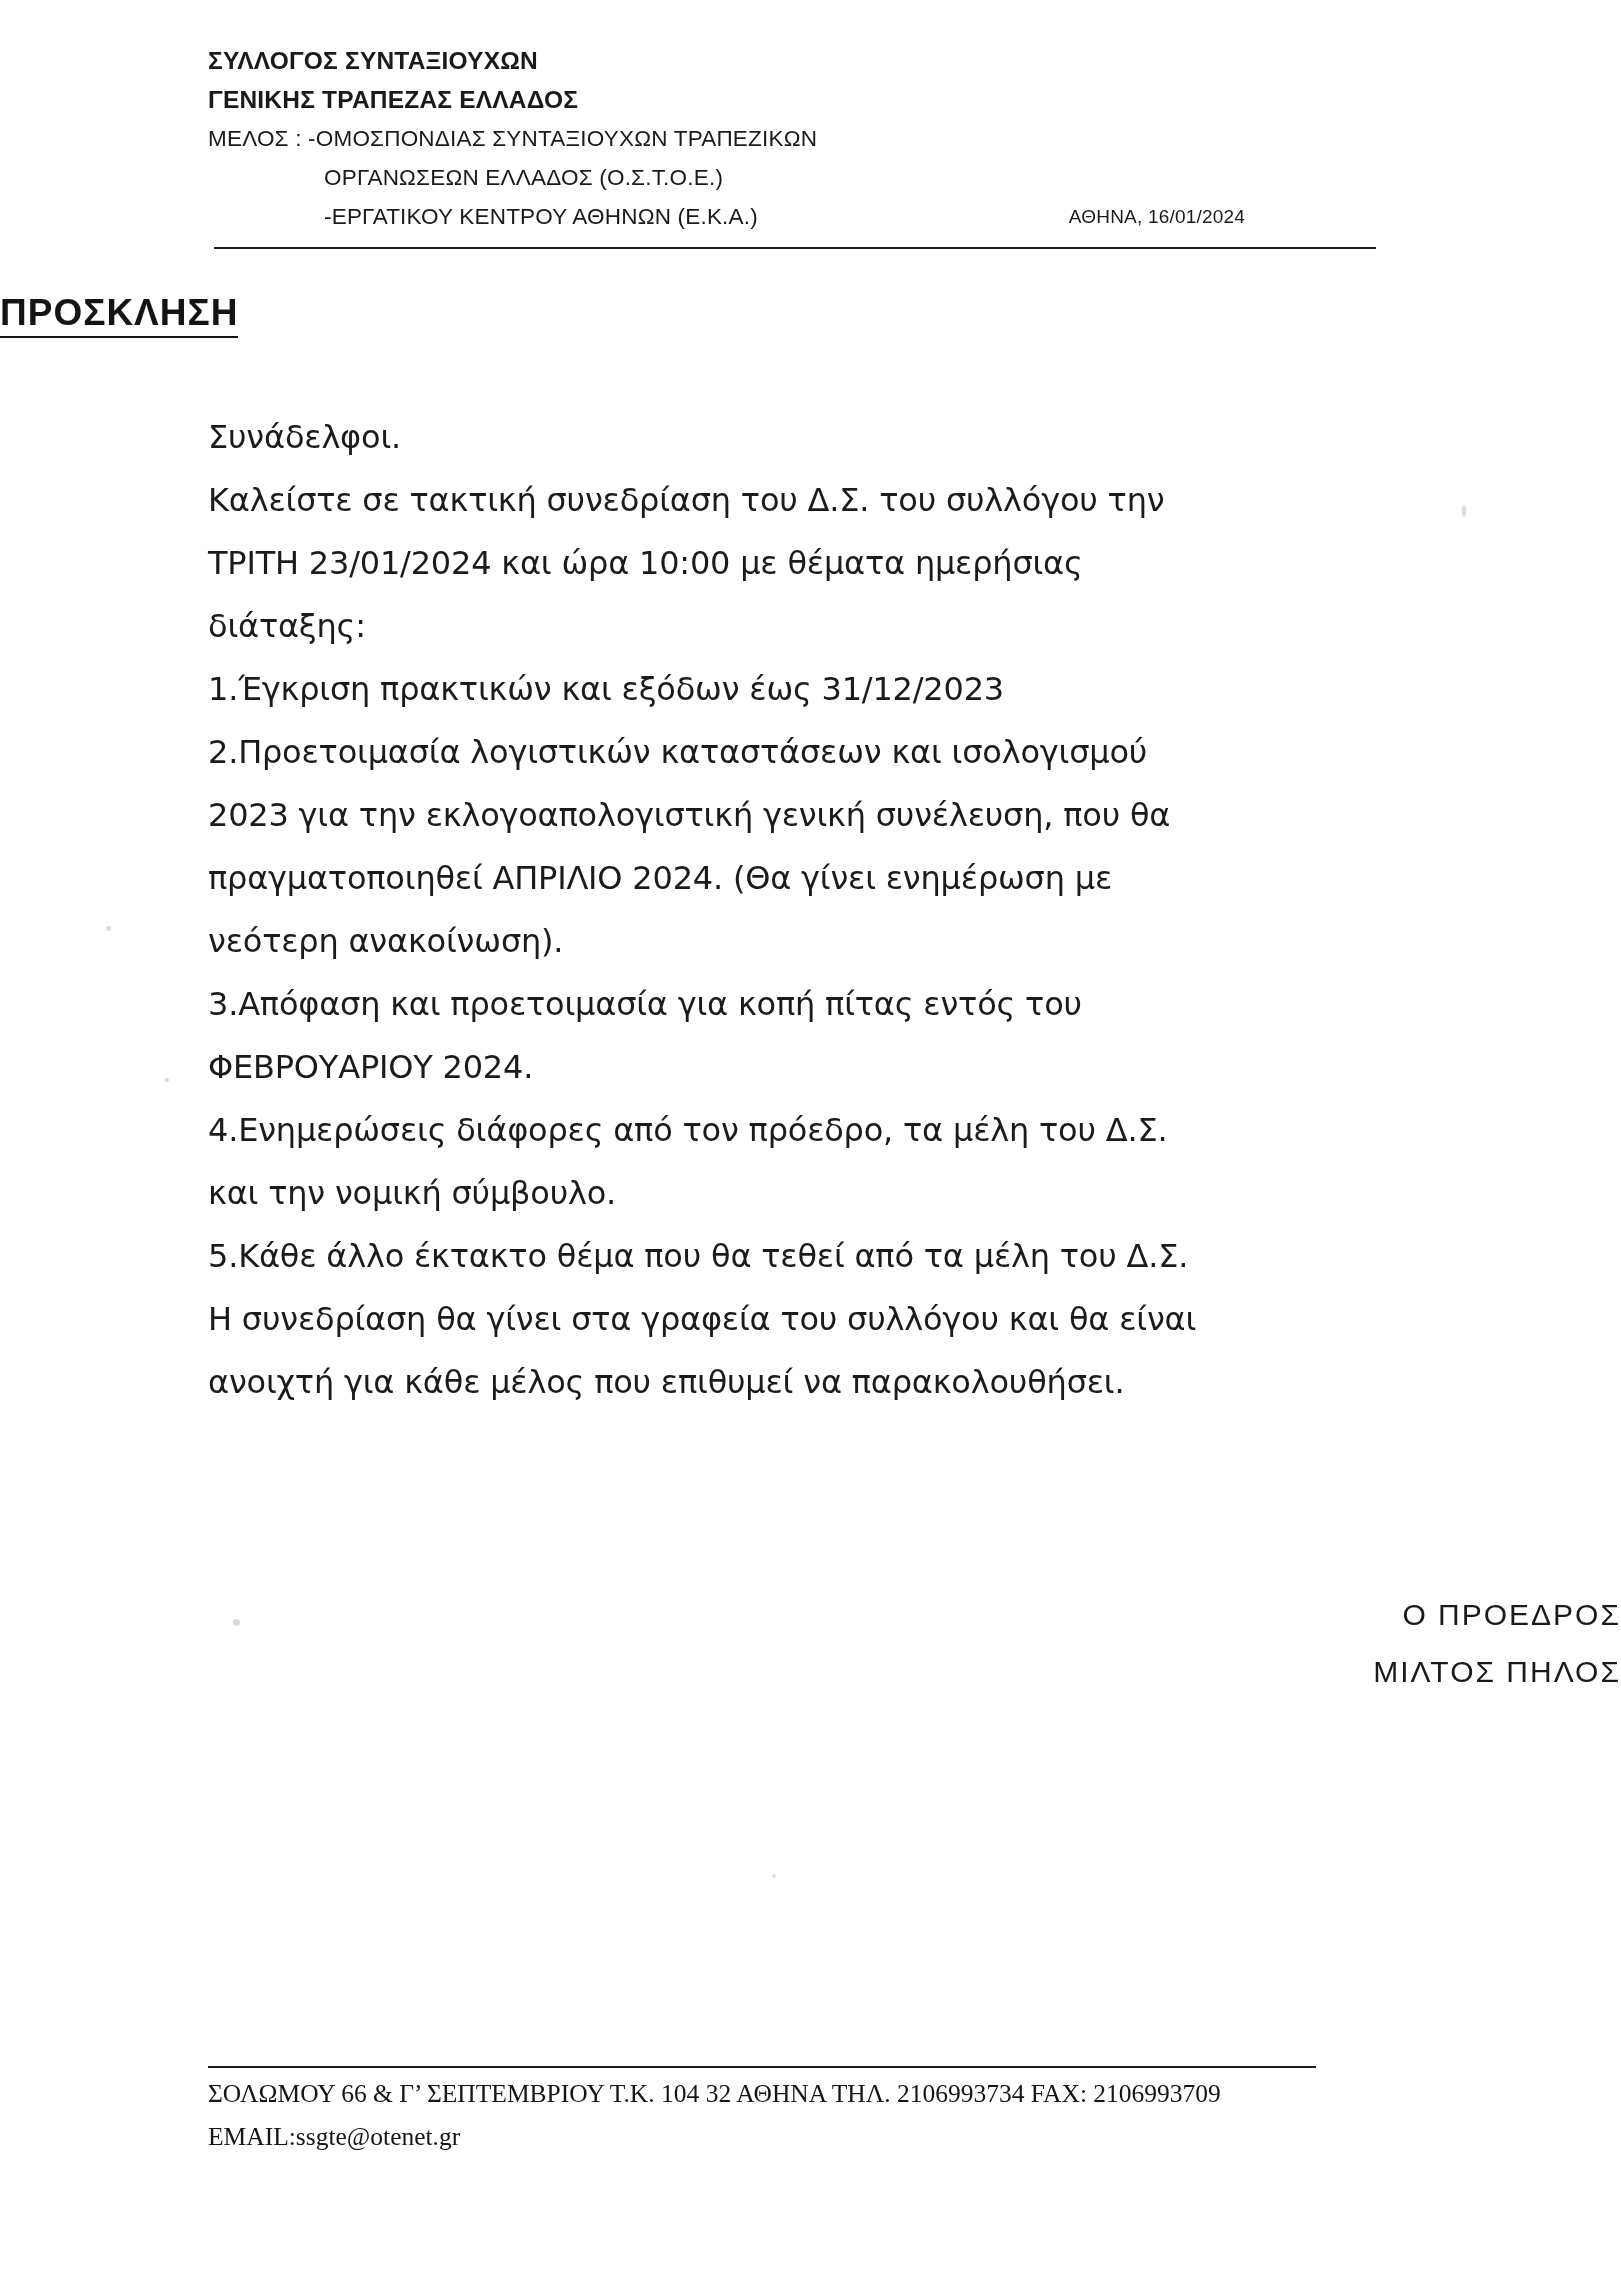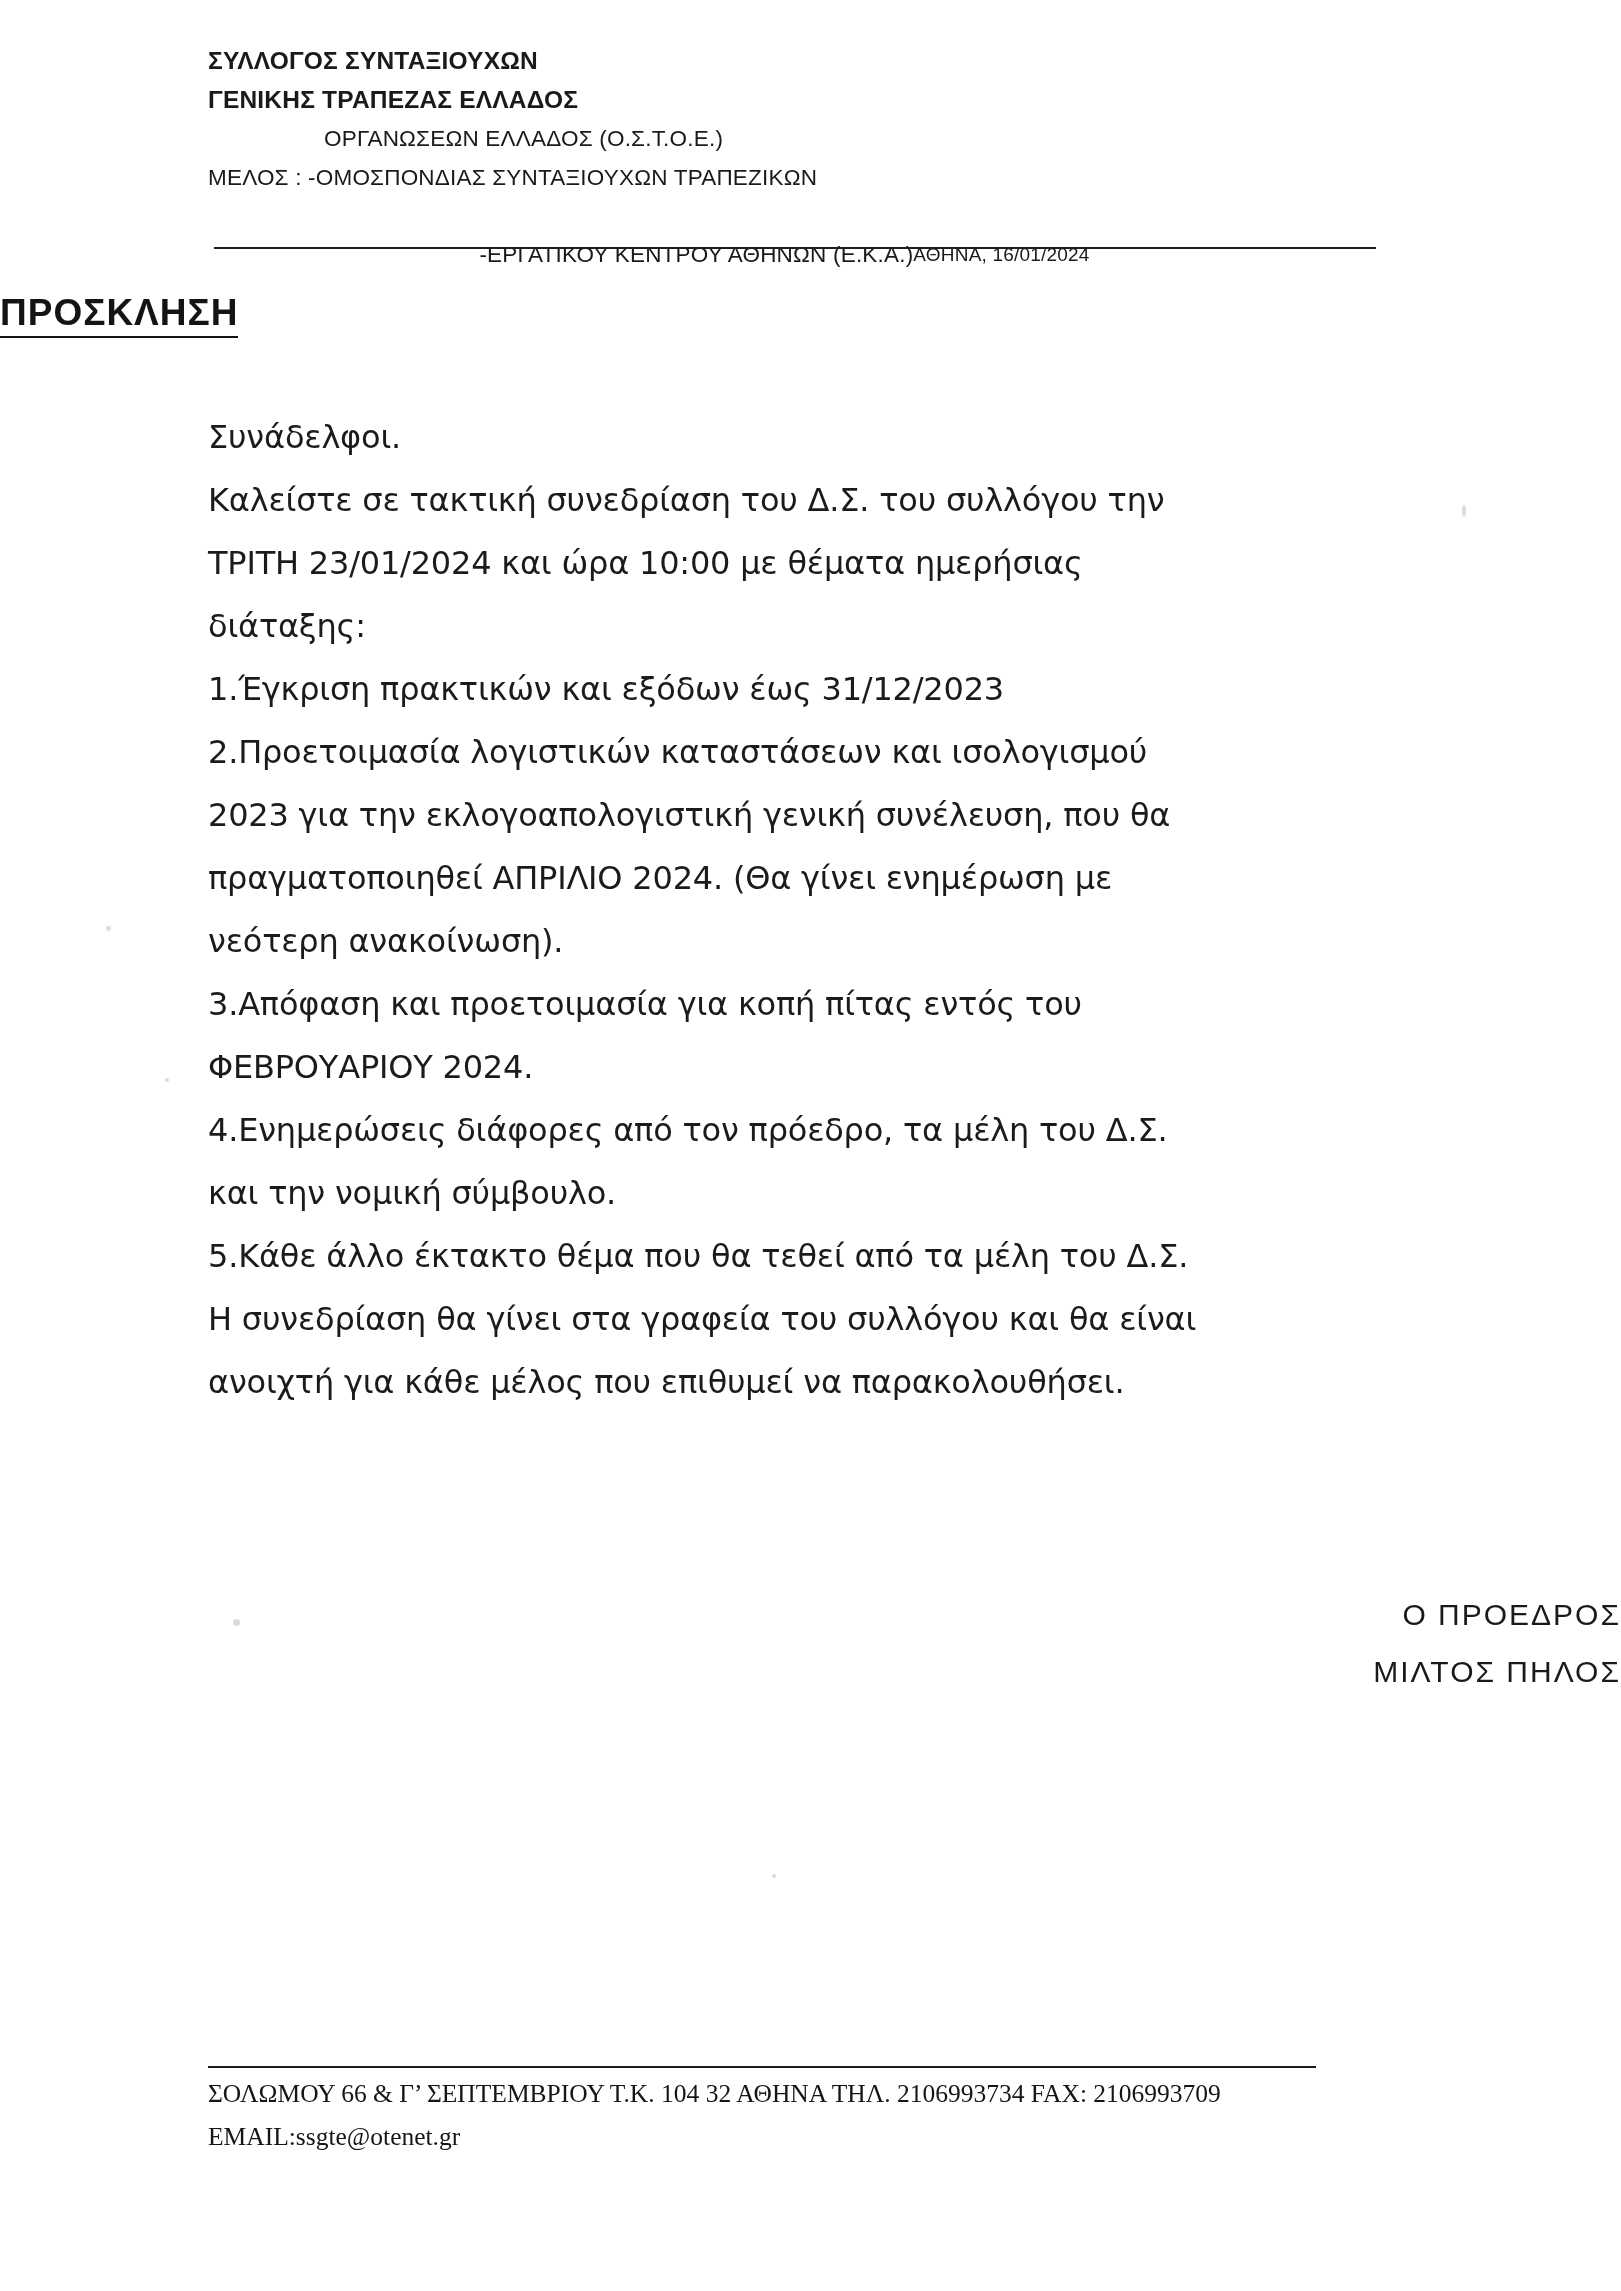--- a/index.html
+++ b/index.html
@@ -44,22 +44,21 @@
   }
   .lh-4, .lh-5 {
     font-size: 22.5px;
     line-height: 39px;
     font-weight: normal;
     padding-left: 116px;
   }
   .lh-row {
     display: flex;
     align-items: flex-end;
-    justify-content: center;
-    margin-top: 38px;
+    justify-content: space-between;
   }
   .lh-date {
     font-size: 19px;
     font-weight: normal;
     padding-right: 169px;
     white-space: nowrap;
     line-height: 39px;
   }
   .rule {
     position: absolute;
@@ -150,22 +149,22 @@
   }
 </style>
 </head>
 <body>
 
 <div class="page">
 
   <div class="letterhead">
     <div class="lh-line lh-1">ΣΥΛΛΟΓΟΣ ΣΥΝΤΑΞΙΟΥΧΩΝ</div>
     <div class="lh-line lh-2">ΓΕΝΙΚΗΣ ΤΡΑΠΕΖΑΣ ΕΛΛΑΔΟΣ</div>
+    <div class="lh-line lh-3">ΜΕΛΟΣ : -ΟΜΟΣΠΟΝΔΙΑΣ ΣΥΝΤΑΞΙΟΥΧΩΝ ΤΡΑΠΕΖΙΚΩΝ</div>
     <div class="lh-line lh-4">ΟΡΓΑΝΩΣΕΩΝ ΕΛΛΑΔΟΣ (Ο.Σ.Τ.Ο.Ε.)</div>
-    <div class="lh-line lh-3">ΜΕΛΟΣ : -ΟΜΟΣΠΟΝΔΙΑΣ ΣΥΝΤΑΞΙΟΥΧΩΝ ΤΡΑΠΕΖΙΚΩΝ</div>
     <div class="lh-row">
       <div class="lh-line lh-5">-ΕΡΓΑΤΙΚΟΥ ΚΕΝΤΡΟΥ ΑΘΗΝΩΝ (Ε.Κ.Α.)</div>
       <div class="lh-line lh-date">ΑΘΗΝΑ, 16/01/2024</div>
     </div>
   </div>
 
   <div class="rule"></div>
 
   <div class="doc-title">
     <span>ΠΡΟΣΚΛΗΣΗ</span>

